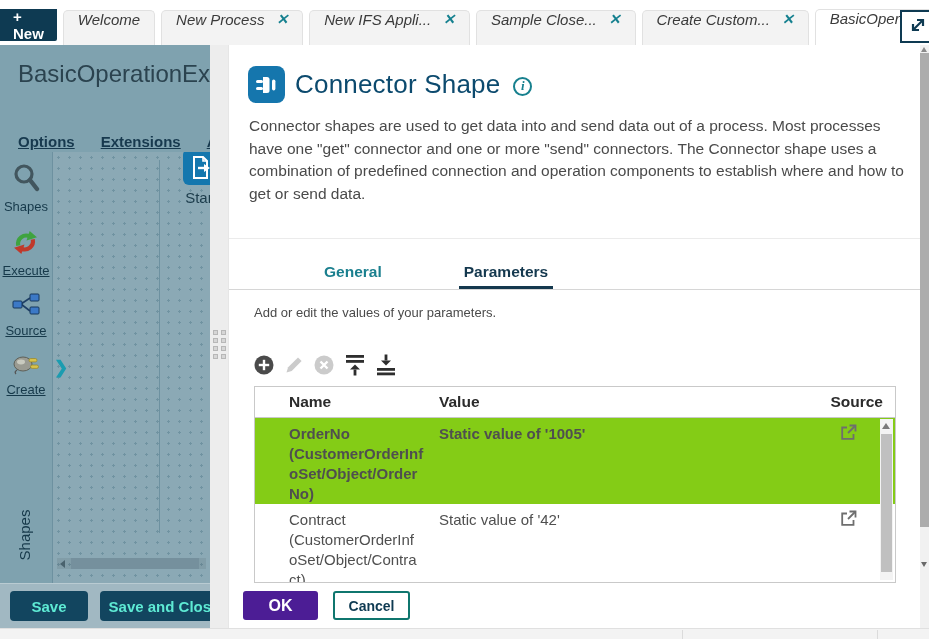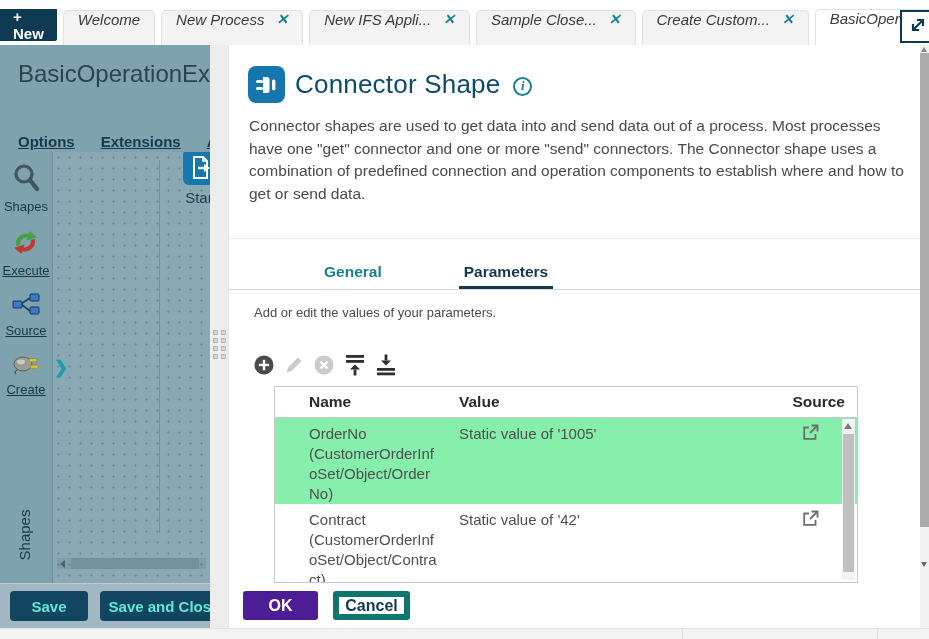--- a/index.html
+++ b/index.html
@@ -77,43 +77,43 @@
             display:flex;padding-left:50px;gap:32px;box-sizing:border-box;}
   .dtab{font-size:15.5px;font-weight:700;display:flex;align-items:center;padding:0 5px;
         border-bottom:3px solid transparent;box-sizing:border-box;cursor:pointer;margin-left:40px;}
   .dtab.general{color:#1A7F8E;}
   .dtab.active{color:#14384E;border-bottom-color:#14384E;}
   .dlg-hint{position:absolute;left:25px;top:260px;font-size:13px;color:#4A4A4A;}
   .dlg-toolbar{position:absolute;left:25px;top:308px;display:flex;align-items:center;gap:11px;height:24px;}
   .tool{display:flex;align-items:center;justify-content:center;cursor:pointer;}
   .tool.disabled{cursor:default;}
 
-  .tablewrap{position:absolute;left:25px;top:341px;width:584px;height:197px;border:1px solid #C9C9C9;
-             box-sizing:border-box;overflow:hidden;background:#fff;margin-left:20px;}
+  .tablewrap{position:absolute;left:25px;top:341px;width:642px;height:197px;border:1px solid #C9C9C9;
+             box-sizing:border-box;overflow:hidden;background:#fff;}
   .thead{display:flex;height:31px;border-bottom:1px solid #C9C9C9;align-items:center;
          font-size:15.5px;font-weight:700;color:#2B2B2B;box-sizing:border-box;}
   .th-name{width:150px;margin-left:34px;}
   .th-value{flex:1;}
   .th-source{width:100px;text-align:right;padding-right:12px;box-sizing:border-box;}
   .trow{display:flex;font-size:15px;color:#4F4F4F;line-height:20px;padding-top:6px;height:86px;
         box-sizing:border-box;cursor:pointer;}
-  .trow.odd{background:#86efac;}
+  .trow.odd{background:#84cc16;font-weight:bold;}
   .td-name{width:150px;margin-left:34px;white-space:pre-line;}
   .td-value{flex:1;}
   .td-source{width:100px;display:flex;justify-content:flex-end;padding-right:38px;box-sizing:border-box;}
   .tscroll{position:absolute;top:32px;right:2px;bottom:2px;width:13px;background:#F3F3F3;}
   .tscroll .up{position:absolute;top:4px;left:2px;width:0;height:0;border-left:4.5px solid transparent;
                border-right:4.5px solid transparent;border-bottom:6px solid #7A7A7A;cursor:pointer;}
   .tscroll .thumb{position:absolute;top:15px;left:1px;width:11px;height:138px;background:#C0C0C0;cursor:grab;}
 
   .dlg-ok{position:absolute;left:14px;top:546px;width:75px;height:29px;background:#4c1d95;color:#fff;
           font-size:16px;font-weight:700;border:none;border-radius:3px;display:flex;align-items:center;
           justify-content:center;cursor:pointer;font-family:inherit;}
   .dlg-cancel{position:absolute;left:104px;top:546px;width:77px;height:29px;background:#fff;color:#0E3A52;
-          font-size:16px;font-weight:700;border:6px solid #0f766e;border-radius:3px;box-sizing:border-box;
+          font-size:14px;font-weight:700;border:2px solid #0f766e;border-radius:3px;box-sizing:border-box;
           display:flex;align-items:center;justify-content:center;cursor:pointer;font-family:inherit;}
 
   
   .vscroll{position:absolute;right:0;top:45px;width:9px;height:583px;background:#F1F1F1;}
   .vscroll .up{position:absolute;top:2px;left:1px;width:0;height:0;border-left:3.5px solid transparent;
                border-right:3.5px solid transparent;border-bottom:5px solid #8A8A8A;cursor:pointer;}
   .vscroll .thumb{position:absolute;top:8px;left:0;width:9px;height:474px;background:#ACACAC;cursor:grab;}
   .vscroll .down{position:absolute;top:517px;left:1px;width:0;height:0;border-left:3.5px solid transparent;
                border-right:3.5px solid transparent;border-top:5px solid #6A6A6A;cursor:pointer;}
   .statusbar{position:absolute;left:0;bottom:0;width:929px;height:11px;background:#F3F3F3;

